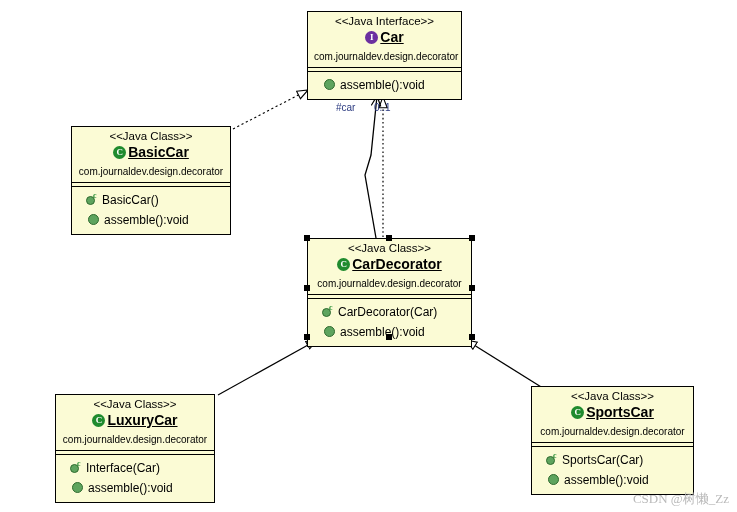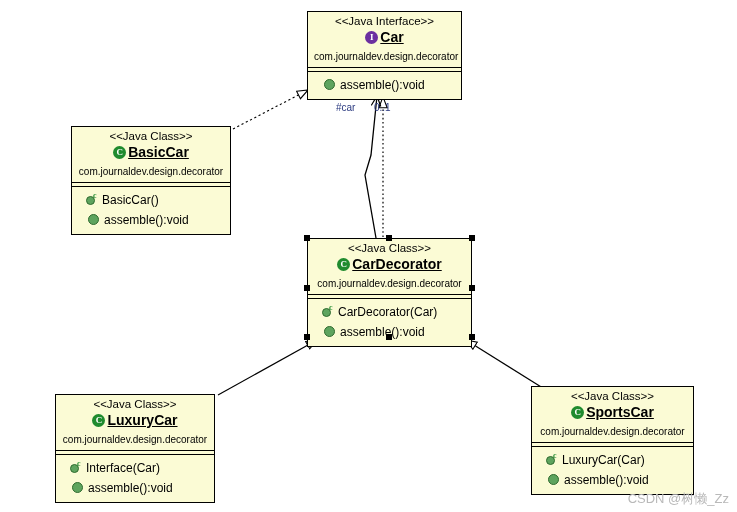--- a/index.html
+++ b/index.html
@@ -169,21 +169,21 @@
 
   
   #watermark {
     position: absolute;
     right: 8px;
     bottom: 4px;
     font-size: 13px;
     color: #b9b9b9;
     z-index: 5;
     white-space: nowrap;
-    font-family: Liberation Sans, sans-serif;
+    font-family: Liberation Serif, serif;
   }
 </style>
 </head>
 <body>
 
 <div id="canvas">
 
   <svg id="edges" viewBox="0 0 737 512" width="737" height="512" xmlns="http://www.w3.org/2000/svg">
     <defs>
       <marker id="hollowTri" markerWidth="14" markerHeight="14" refX="11.5" refY="5" orient="auto" markerUnits="userSpaceOnUse">
@@ -329,21 +329,21 @@
       </div>
       <div class="package">com.journaldev.design.decorator</div>
     </div>
     <div class="compartment-sep"></div>
     <div class="uml-members">
       <div class="member">
         <span class="icon-ctor">
           <span class="dot"></span>
             <span class="sup">c</span>
         </span>
-        <span class="member-label">LuxuryCar(Car)</span>
+        <span class="member-label">SportsCar(Car)</span>
       </div>
       <div class="member">
         <span class="icon-method"></span>
         <span class="member-label">assemble():void</span>
       </div>
     </div>
   </div>
 
   <div id="watermark">CSDN @树懒_Zz</div>
 

